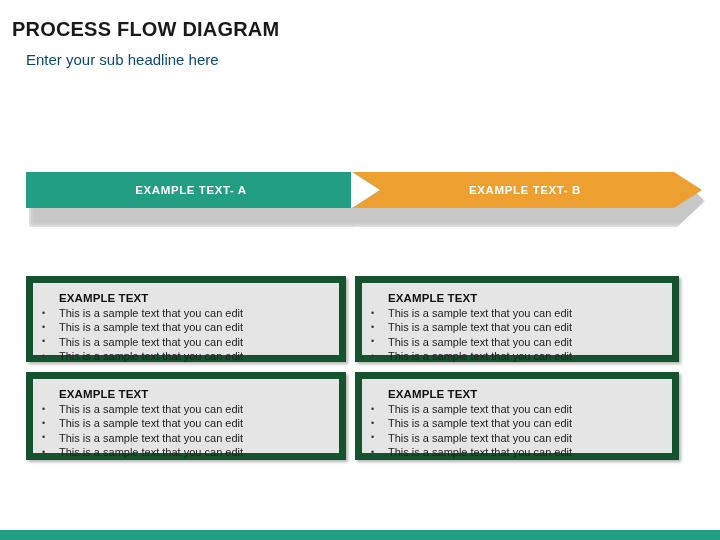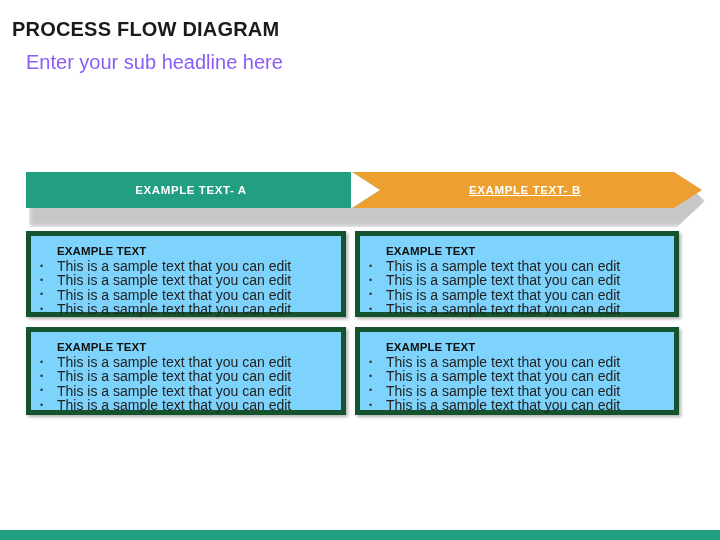--- a/index.html
+++ b/index.html
@@ -14,21 +14,21 @@
   .slide{position:absolute;inset:0;}
 
   
   .title{
     position:absolute;left:12px;top:18px;
     font-size:20px;font-weight:bold;color:#1a1a1a;
     letter-spacing:.2px;white-space:nowrap;
   }
   .subtitle{
     position:absolute;left:26px;top:51px;
-    font-size:20px;font-weight:normal;color:#8b5cf6;
+    font-size:15px;font-weight:normal;color:#0c4a6e;
     white-space:nowrap;
   }
 
   
   .arrow-row{position:absolute;left:0;top:168px;width:720px;height:62px;}
   .arrow{
     position:absolute;top:4px;height:36px;
     display:flex;align-items:center;justify-content:center;
   }
   .arrow .cap{
@@ -44,21 +44,21 @@
     z-index:2;
   }
   .arrow-a .cap{margin-right:24px;}
   .arrow-b{
     left:352px;width:350px;
     background:var(--orange,#eda02f);
     -webkit-clip-path:polygon(0 0, calc(100% - 28px) 0, 100% 50%, calc(100% - 28px) 100%, 0 100%, 28px 50%);
     clip-path:polygon(0 0, calc(100% - 28px) 0, 100% 50%, calc(100% - 28px) 100%, 0 100%, 28px 50%);
     z-index:1;
   }
-  .arrow-b .cap{margin-left:18px;margin-right:22px;text-decoration:underline;}
+  .arrow-b .cap{margin-left:18px;margin-right:22px;}
   
   .arrow-a::after{
     content:"";position:absolute;right:-5px;top:-4px;bottom:-4px;width:34px;
     background:#ffffff;z-index:-1;
     -webkit-clip-path:polygon(0 0, 100% 50%, 0 100%);
     clip-path:polygon(0 0, 100% 50%, 0 100%);
   }
   .arrow-shadow{
     position:absolute;top:7px;height:52px;
     background:rgba(0,0,0,.22);
@@ -69,41 +69,42 @@
     -webkit-clip-path:polygon(0 0, calc(100% - 28px) 0, 100% 50%, calc(100% - 28px) 100%, 0 100%);
     clip-path:polygon(0 0, calc(100% - 28px) 0, 100% 50%, calc(100% - 28px) 100%, 0 100%);}
   .shadow-b{left:355px;width:350px;
     -webkit-clip-path:polygon(0 0, calc(100% - 28px) 0, 100% 50%, calc(100% - 28px) 100%, 0 100%, 28px 50%);
     clip-path:polygon(0 0, calc(100% - 28px) 0, 100% 50%, calc(100% - 28px) 100%, 0 100%, 28px 50%);}
 
   
   .boxes{position:absolute;left:0;top:0;width:720px;height:540px;pointer-events:none;}
   .box{
     position:absolute;
-    background:#7dd3fc;
-    border:5px solid #14532d;
+    background:#e5e5e5;
+    border:7px solid #14532d;
     box-shadow:2px 2px 3px rgba(0,0,0,.30);
     box-sizing:border-box;
     pointer-events:auto;
+    margin-top:45px;
   }
   .box-r1{top:231px;height:86px;}
   .box-r2{top:327px;height:88px;}
   .box-c1{left:26px;width:320px;}
   .box-c2{left:355px;width:324px;}
 
   .box-title{
     font-size:11.5px;font-weight:bold;color:#111111;
     margin:9px 0 2px 26px;letter-spacing:.1px;
   }
   ul.bullets{
     list-style:none;margin:0;padding:0;
   }
   ul.bullets li{
     position:relative;
-    font-size:14px;color:#222222;
+    font-size:11px;color:#222222;
     line-height:14.4px;
     padding-left:26px;
     white-space:nowrap;
   }
   ul.bullets li::before{
     content:"\2022";
     position:absolute;left:9px;top:-0.5px;
     font-size:9px;color:#333333;
   }
 

